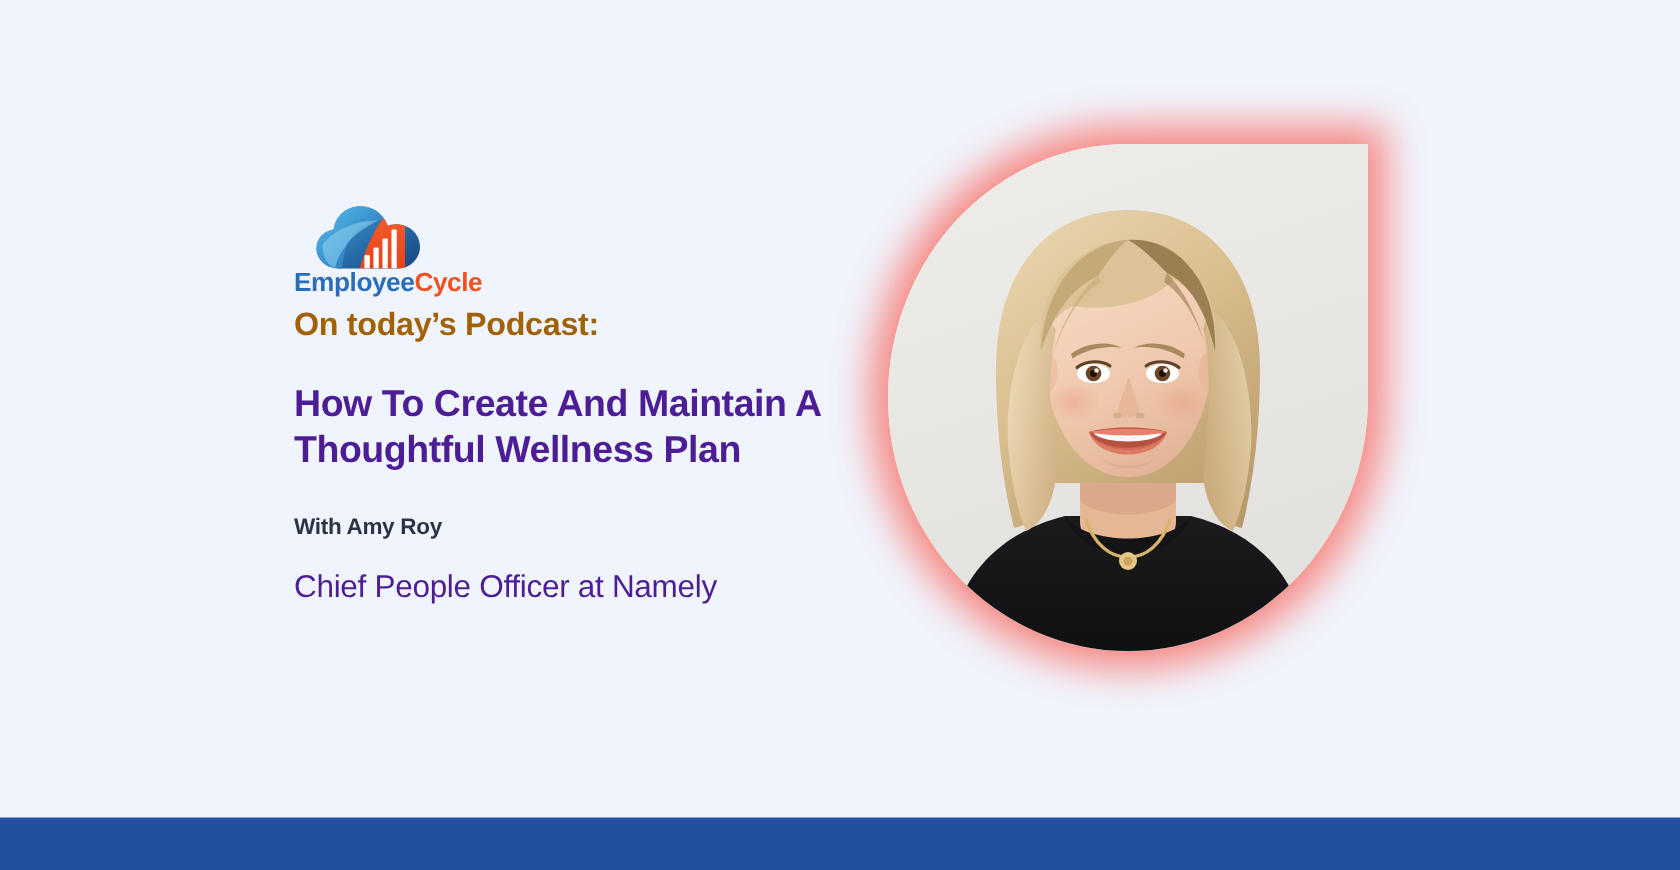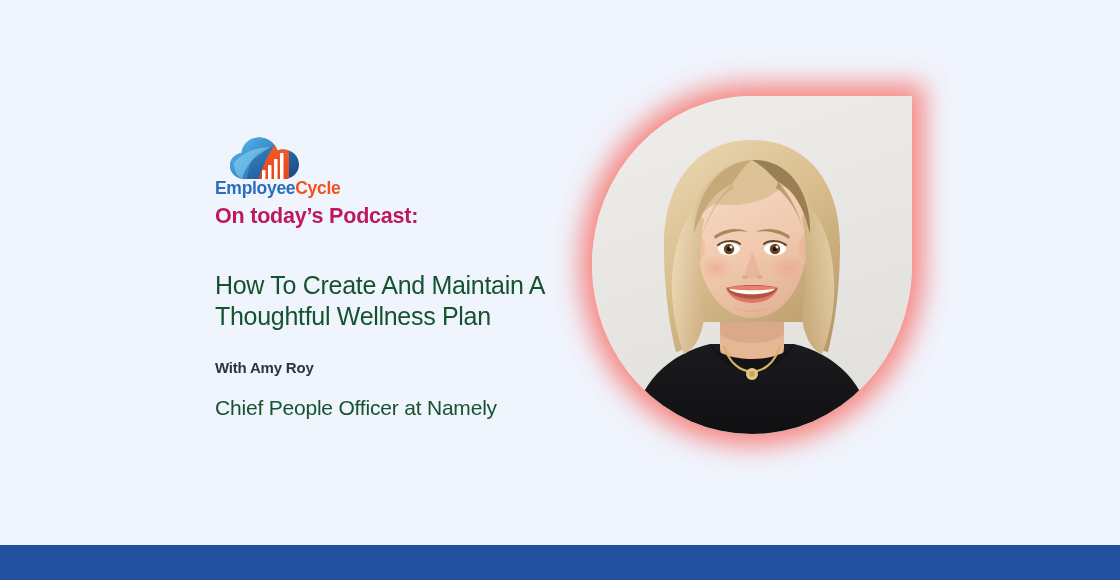--- a/index.html
+++ b/index.html
@@ -18,21 +18,21 @@
     position: relative;
     width: 1120px;
     height: 580px;
     background: #f0f4fd;
     overflow: hidden;
   }
 
   
   #content-column {
     position: absolute;
-    left: 215px;
+    left: 196px;
     top: 136px;
     width: 380px;
   }
 
   
   #brand-logo {
     position: relative;
     width: 120px;
     height: 62px;
     margin-bottom: 6px;
@@ -54,50 +54,50 @@
     white-space: nowrap;
   }
   .wm-a { color: #2a6ebb; }
   .wm-b { color: #f4511e; }
 
   
   #eyebrow {
     margin-top: 4px;
     font-size: 21.5px;
     font-weight: bold;
-    color: #be185d;
+    color: #a16207;
     letter-spacing: -0.2px;
     line-height: 1.2;
   }
 
   
   #headline {
-    margin-top: 40px;
+    margin-top: 24px;
     font-size: 25px;
-    font-weight: normal;
-    color: #14532d;
+    font-weight: bold;
+    color: #4c1d95;
     line-height: 1.26;
     letter-spacing: -0.3px;
     max-width: 370px;
   }
 
   
   #guest-name {
     margin-top: 26px;
     font-size: 15px;
     font-weight: bold;
     color: #2b3445;
     letter-spacing: -0.2px;
     line-height: 1.2;
   }
   #guest-title {
     margin-top: 18px;
     font-size: 21px;
     font-weight: normal;
-    color: #14532d;
+    color: #4c1d95;
     letter-spacing: -0.2px;
     line-height: 1.2;
   }
 
   
   #guest-photo-wrap {
     position: absolute;
     left: 592px;
     top: 96px;
     width: 320px;

